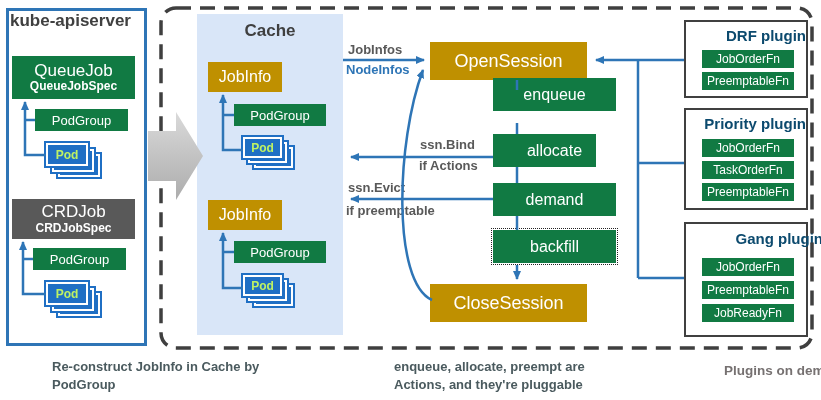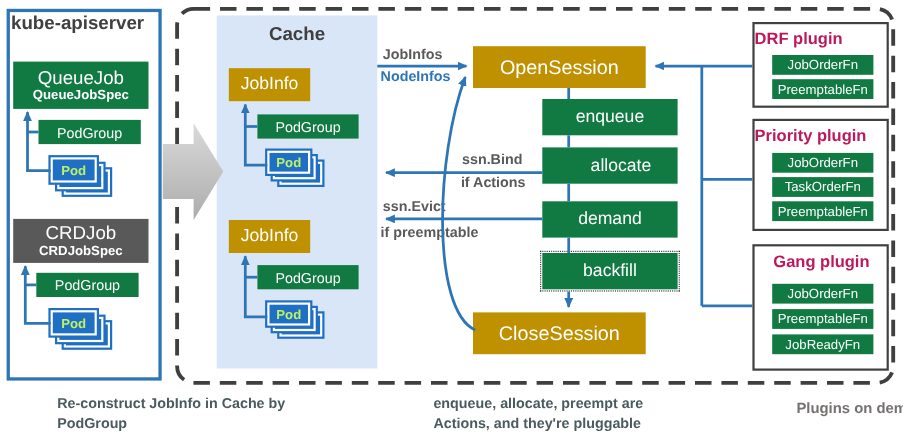--- a/index.html
+++ b/index.html
@@ -27,21 +27,21 @@
   .session{font-size:18px;}
   .action{font-size:16px;}
   .dotted-outline{outline:1.5px dotted #222;outline-offset:1px;}
 
   
   .pod{position:absolute;box-sizing:border-box;background:#1F6FC4;border:2px solid #fff;box-shadow:0 0 0 2px #1F6FC4;}
   .pod-front{display:flex;align-items:center;justify-content:center;color:#bef264;font-weight:bold;font-size:12px;}
 
   
   .plugin{border:2px solid #404040;background:#fff;}
-  .plugin-title{position:absolute;left:0;width:100%;text-align:left;font-size:15px;font-weight:bold;color:#be185d;}
+  .plugin-title{position:absolute;left:0;width:100%;text-align:right;font-size:15px;font-weight:bold;color:#0c4a6e;}
   .fn-row{position:absolute;left:16px;width:92px;height:18px;background:#117A43;color:#fff;font-size:12px;display:flex;align-items:center;justify-content:center;}
 
   
   .lbl{font-size:13px;font-weight:bold;color:#595959;white-space:nowrap;}
   .lbl-blue{color:#2E75B6;}
   .caption{font-size:13px;font-weight:bold;color:#4A5A5E;line-height:1.35;white-space:nowrap;}
   .caption-light{color:#767171;font-size:13.5px;}
   .it{}
 
   svg.overlay{position:absolute;left:0;top:0;width:821px;height:400px;pointer-events:none;}
@@ -88,22 +88,22 @@
 
   <div class="abs cbox gold jobinfo" style="left:208px;top:200px;width:74px;height:30px;">JobInfo</div>
   <div class="abs cbox green pg" style="left:234px;top:241px;width:92px;height:22px;">PodGroup</div>
   <div class="abs" style="left:243px;top:275px;width:56px;height:36px;">
     <div class="pod" style="left:11px;top:10px;width:39px;height:21px;"></div>
     <div class="pod" style="left:5px;top:5px;width:39px;height:21px;"></div>
     <div class="pod pod-front" style="left:0;top:0;width:39px;height:21px;">Pod</div>
   </div>
 
   <div class="abs cbox gold session" style="left:430px;top:42px;width:157px;height:38px;">OpenSession</div>
-  <div class="abs cbox green action" style="left:493px;top:90px;width:123px;height:33px;">enqueue</div>
-  <div class="abs cbox green action" style="left:493px;top:134px;width:123px;height:33px;padding-left:20px;">allocate</div>
+  <div class="abs cbox green action" style="left:493px;top:78px;width:123px;height:33px;">enqueue</div>
+  <div class="abs cbox green action" style="left:493px;top:134px;width:103px;height:33px;padding-left:20px;">allocate</div>
   <div class="abs cbox green action" style="left:493px;top:183px;width:123px;height:33px;">demand</div>
   <div class="abs cbox green action dotted-outline" style="left:493px;top:230px;width:123px;height:33px;">backfill</div>
   <div class="abs cbox gold session" style="left:430px;top:284px;width:157px;height:38px;">CloseSession</div>
 
   <div class="abs lbl" style="left:348px;top:42px;">JobInfos</div>
   <div class="abs lbl lbl-blue" style="left:346px;top:62px;">NodeInfos</div>
   <div class="abs lbl" style="left:420px;top:137px;">ssn.Bind</div>
   <div class="abs lbl" style="left:419px;top:158px;">if Actions</div>
   <div class="abs lbl" style="left:348px;top:180px;">ssn.Evict</div>
   <div class="abs lbl" style="left:346px;top:203px;">if preemptable</div>

